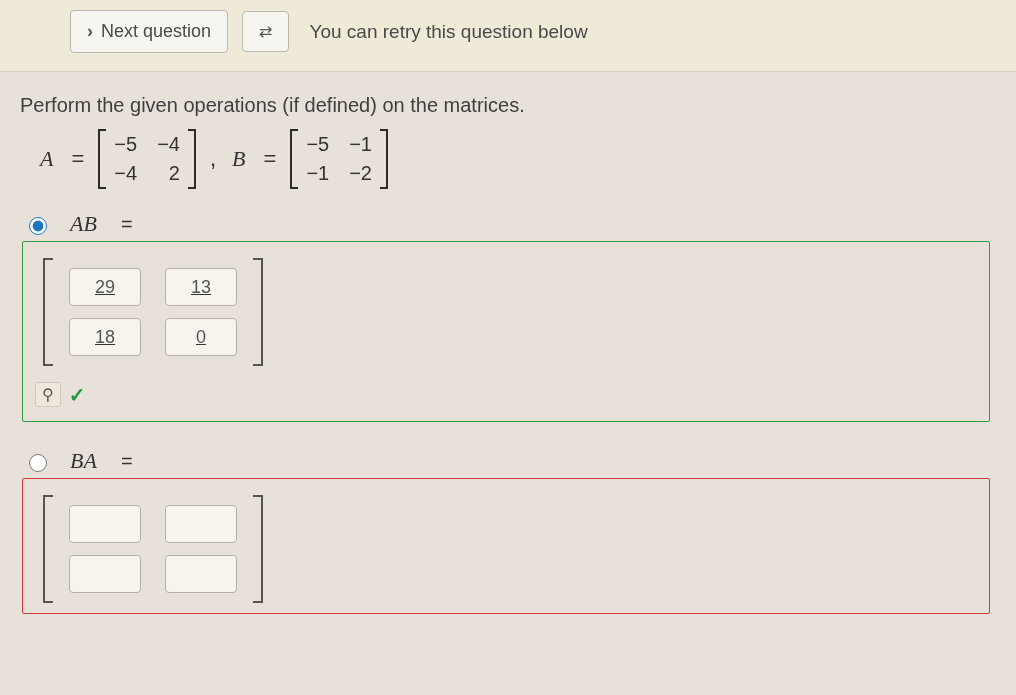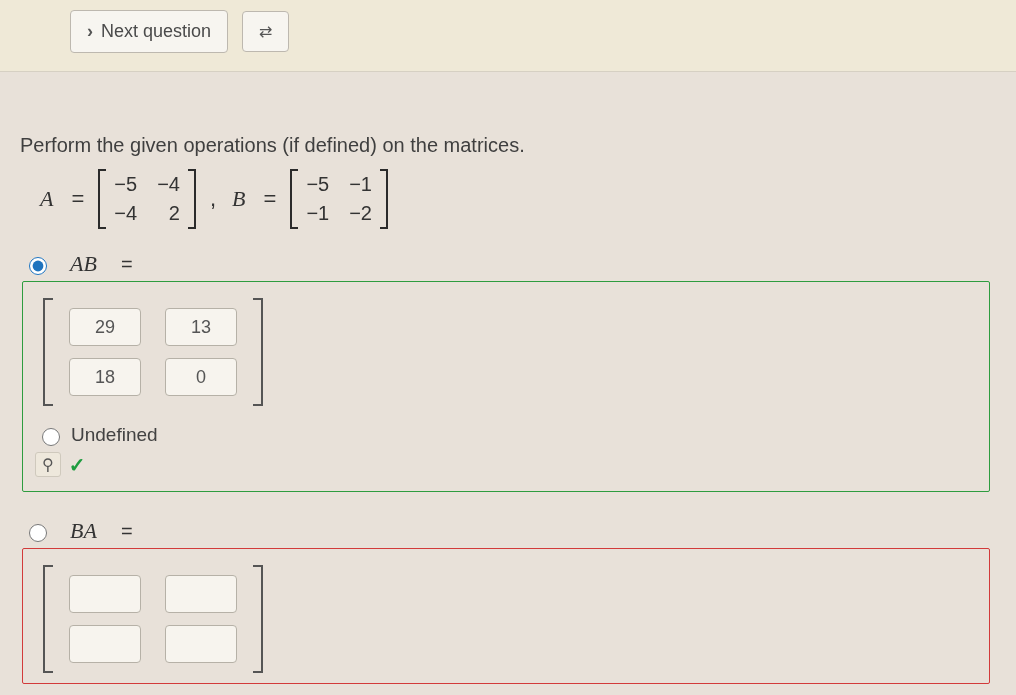--- a/index.html
+++ b/index.html
@@ -35,21 +35,20 @@
     font-size: 19px;
     margin-left: 6px;
   }
   .content {
     padding: 22px 20px 0 20px;
   }
   .instructions {
     font-size: 20px;
     color: #3f3f3f;
     margin-bottom: 12px;
-    margin-top: 40px;
   }
   .matrix-row {
     display: flex;
     align-items: center;
     gap: 10px;
     margin: 10px 0 22px 20px;
     font-size: 22px;
   }
   .mx-label {
     font-style: italic;
@@ -97,20 +96,21 @@
     padding: 10px 12px 14px 12px;
     margin: 0 6px 26px 2px;
     background: rgba(255,255,255,0.02);
   }
   .box-green { border-color: #2e9c3f; }
   .box-red { border-color: #d23a3a; }
   .input-matrix {
     display: inline-flex;
     align-items: stretch;
     margin: 6px 0 10px 8px;
+    text-decoration: underline;
   }
   .im-br-left, .im-br-right {
     width: 10px;
     border: 2px solid #555;
   }
   .im-br-left { border-right: none; }
   .im-br-right { border-left: none; }
   .im-grid {
     display: grid;
     grid-template-columns: auto auto;
@@ -168,20 +168,21 @@
 <body>
 
 <div class="top-bar">
   <button class="btn">
     <span class="chev">›</span>
     <span>Next question</span>
   </button>
   <button class="btn">
     <span class="swap-icon">⇄</span>
   </button>
+  <span class="retry-text">You can retry this question below</span>
 </div>
 
 <div class="content">
 
   <div class="instructions">Perform the given operations (if defined) on the matrices.</div>
 
   <div class="matrix-row">
     <span class="mx-label">A</span>
     <span class="eq">=</span>
     <span class="bracket-matrix">
@@ -218,24 +219,20 @@
     <div class="input-matrix">
       <span class="im-br-left"></span>
       <div class="im-grid">
         <input class="cell-input" value="29" style="">
         <input class="cell-input" value="13" style="">
         <input class="cell-input" value="18" style="">
         <input class="cell-input" value="0" style="">
       </div>
       <span class="im-br-right"></span>
     </div>
-    <div class="undefined-line">
-      <input type="radio" name="ab" style="">
-      <span>Undefined</span>
-    </div>
     <div class="score-line">
       <span class="wand">⚲</span>
       <span class="check">✓</span>
     </div>
   </div>
 
   <div class="radio-line">
     <input type="radio" name="ba" style="">
     <span class="mx-label">BA</span>
     <span>=</span>

